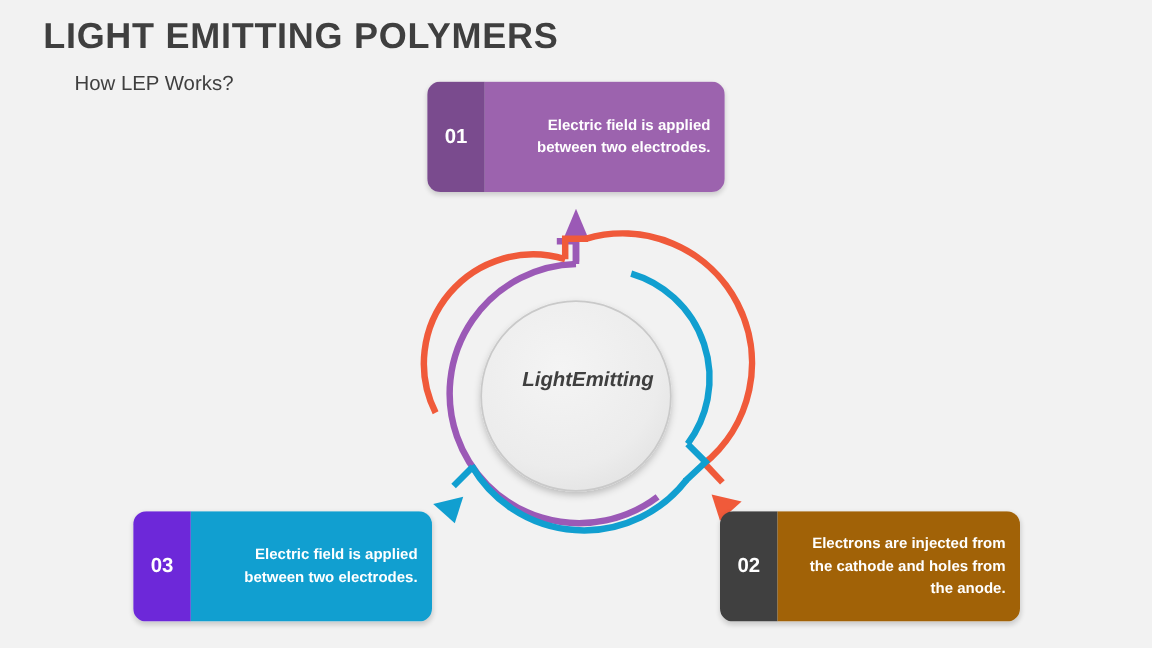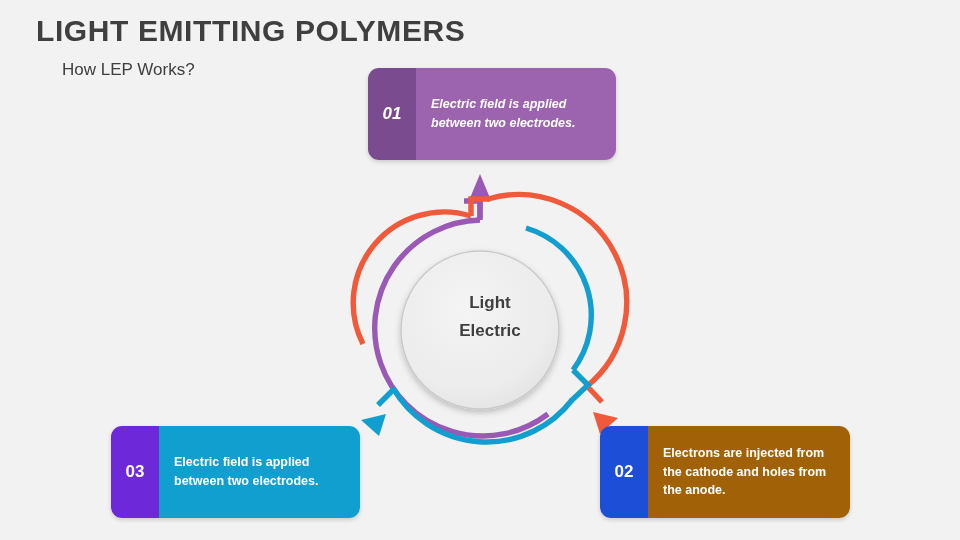--- a/index.html
+++ b/index.html
@@ -63,52 +63,54 @@
   }
   .card-body {
     flex: 1 1 auto;
     display: flex;
     align-items: center;
     padding: 0 12px 0 15px;
     font-size: 12.5px;
     font-weight: bold;
     line-height: 1.5;
     color: #ffffff;
+    text-align: right;
   }
 
-  #card-01 { left: 368px; top: 68px;  width: 248px; height: 92px; font-style: italic; }
+  #card-01 { left: 356px; top: 68px;  width: 248px; height: 92px; }
   #card-02 { left: 600px; top: 426px; width: 250px; height: 92px; }
   #card-03 { left: 111px; top: 426px; width: 249px; height: 92px; }
 
   #card-01 .card-num  { background: #7a4b8e; }
   #card-01 .card-body { background: #9c63ae; }
-  #card-02 .card-num  { background: #1d4ed8; text-align: right; }
+  #card-02 .card-num  { background: #404040; text-align: right; }
   #card-02 .card-body { background: #a16207; }
   #card-03 .card-num  { background: #6d28d9; }
   #card-03 .card-body { background: #119fd0; }
 
   
   #cycle {
     position: absolute;
     left: 330px;
     top: 172px;
     width: 320px;
     height: 290px;
   }
   .hub-label {
     position: absolute;
     left: 330px;
     top: 172px;
     width: 320px;
     height: 290px;
     display: flex;
-    flex-direction: column;
+    flex-direction: row;
     align-items: center;
     justify-content: center;
     pointer-events: none;
+    font-style: italic;
   }
   .hub-label span {
     font-size: 17px;
     font-weight: bold;
     color: #3f3f3f;
     line-height: 1.66;
   }
 </style>
 </head>
 <body>
@@ -153,21 +155,21 @@
       <path d="M 242 228 A 108 108 0 0 1 63 216" fill="none" stroke="#119fd0" stroke-width="5.4" stroke-linecap="butt"></path>
       <path d="M 64 217 L 48 233" fill="none" stroke="#119fd0" stroke-width="5.4" stroke-linecap="butt"></path>
       <polygon points="31,248 56,242 49,264" fill="#119fd0"></polygon>
     </g>
 
     <circle cx="150" cy="158" r="79" fill="url(#hubGrad)" stroke="#c9c9c9" stroke-width="1.4" filter="url(#hubShadow)"></circle>
   </svg>
 
   <div class="hub-label">
     <span>Light</span>
-    <span>Electric</span>
+    <span>Emitting</span>
   </div>
 
   <div class="card" id="card-01">
     <div class="card-num">01</div>
     <div class="card-body">Electric field is applied between two electrodes.</div>
   </div>
 
   <div class="card" id="card-02">
     <div class="card-num">02</div>
     <div class="card-body">Electrons are injected from the cathode and holes from the anode.</div>

